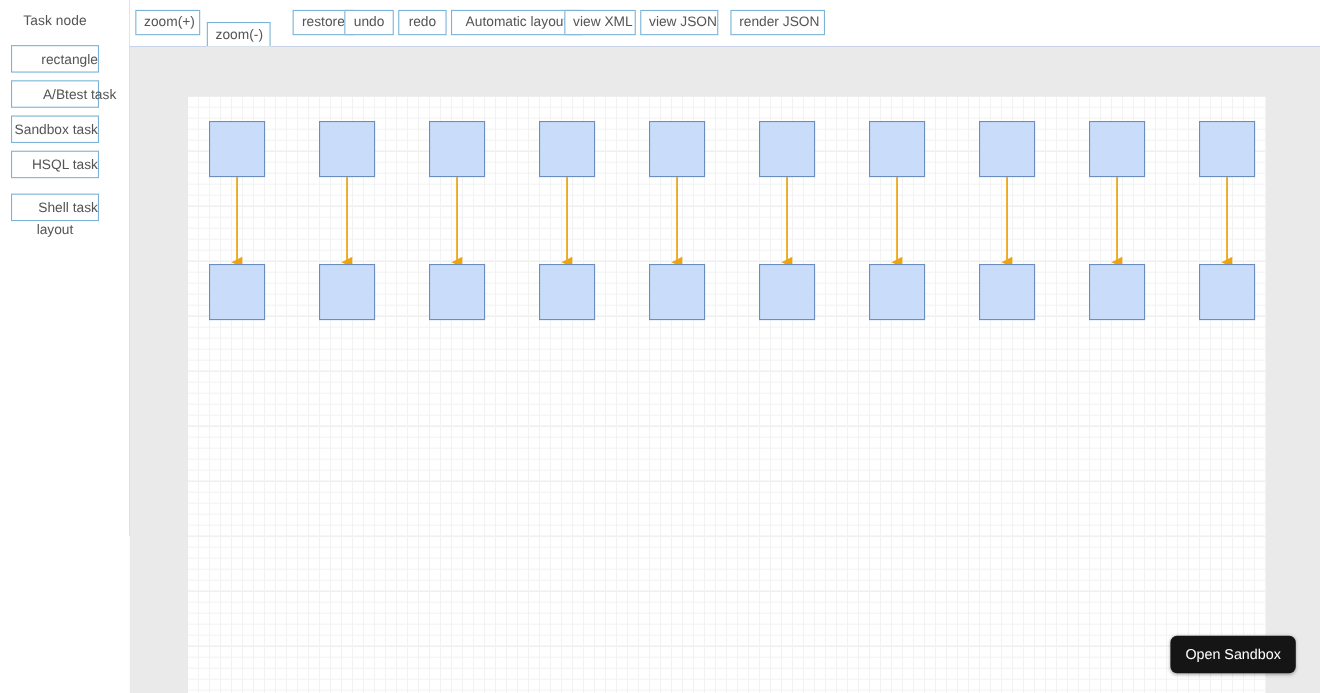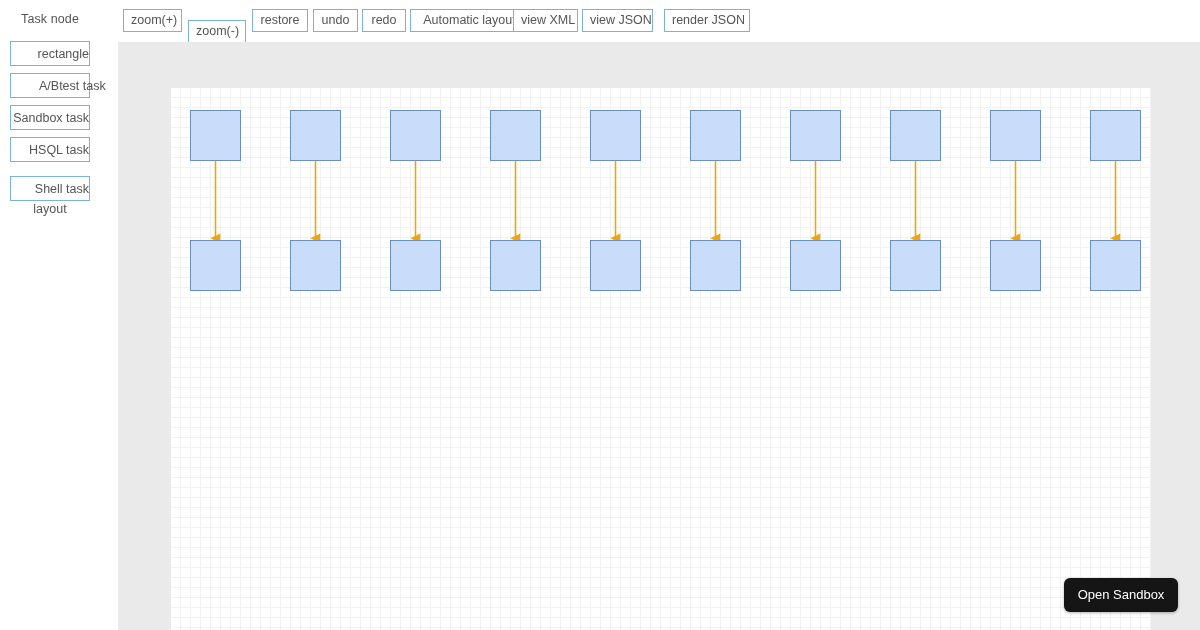--- a/index.html
+++ b/index.html
@@ -188,21 +188,21 @@
         <div class="palette-item" style="top: 137px;">HSQL task</div>
         <div class="palette-item" style="top: 176px;">Shell task</div>
       </div>
 
     <div id="palette-footer">layout</div>
   </div>
 
   <div id="toolbar">
       <div class="tool-button" style="left: 5px; width: 59px;">zoom(+)</div>
       <div class="tool-button" style="left: 70px; width: 58px; margin-top: 11px;">zoom(-)</div>
-      <div class="tool-button" style="left: 134px; width: 56px;">restore</div>
+      <div class="tool-button" style="left: 148px; width: 56px;">restore</div>
       <div class="tool-button" style="left: 195px; width: 45px;">undo</div>
       <div class="tool-button" style="left: 244px; width: 44px;">redo</div>
       <div class="tool-button" style="left: 292px; width: 119px;">Automatic layout</div>
       <div class="tool-button" style="left: 395px; width: 65px;">view XML</div>
       <div class="tool-button" style="left: 464px; width: 71px;">view JSON</div>
       <div class="tool-button" style="left: 546px; width: 86px;">render JSON</div>
     </div>
 
   <div id="canvas-area">
     <div id="grid-sheet"></div>

